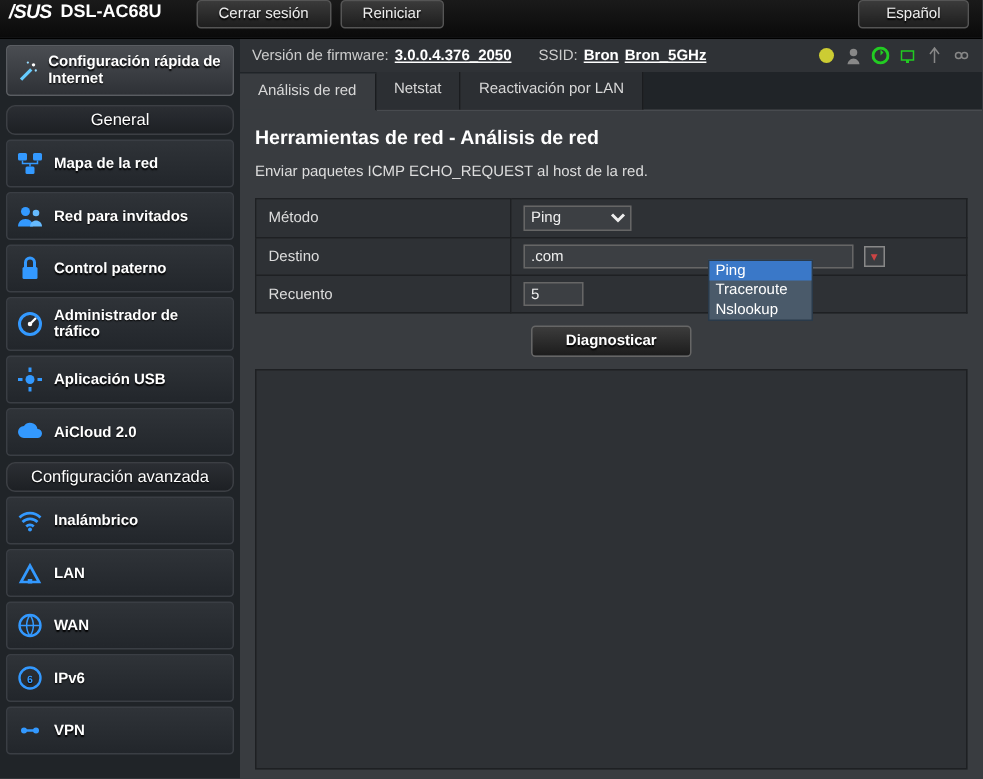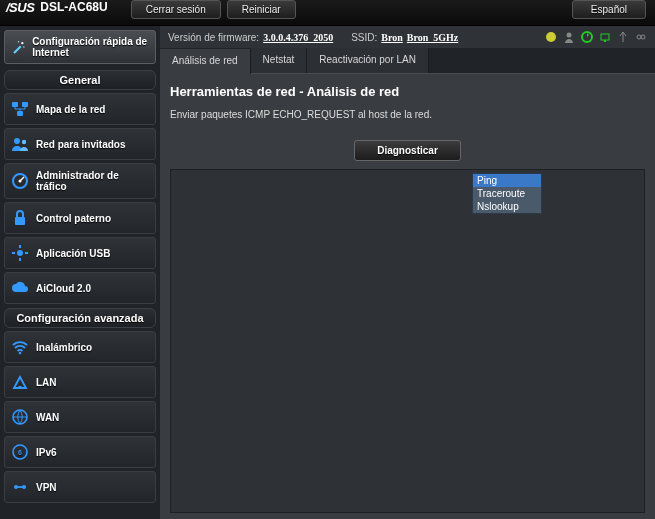--- a/index.html
+++ b/index.html
@@ -30,37 +30,37 @@
   background: linear-gradient(#4a4d52,#2e3136);
   border: 1px solid #5a5d62; border-radius: 3px;
   padding: 5px 6px; display: flex; align-items: center; gap: 6px;
   margin-bottom: 6px; cursor: pointer;
 }
 .qis .wand { width: 20px; height: 20px; }
 .qis-text { font-size: 10px; font-weight: bold; line-height: 1.1; text-shadow: 0 1px 1px #000; }
 .section-header {
   background: linear-gradient(#2b2e33,#1d2024);
   border: 1px solid #3c3f44; border-radius: 6px;
-  text-align: center; padding: 3px 0; font-size: 11px; font-weight: bold;
+  text-align: center; padding: 3px 0; font-size: 11px; font-weight: normal;
   margin: 4px 0 3px 0; text-shadow: 0 1px 1px #000;
 }
 .nav-item {
   background: linear-gradient(#2f3338,#22262b);
   border: 1px solid #3a3e44; border-radius: 3px;
   padding: 6px 6px; display: flex; align-items: center; gap: 7px;
   margin-bottom: 3px; cursor: pointer; font-size: 10px; font-weight: bold;
   text-shadow: 0 1px 1px #000;
 }
 .nav-item .icon { width: 18px; height: 18px; flex-shrink: 0; }
 .content { flex: 1; display: flex; flex-direction: column; overflow: hidden; }
 .infoline {
   height: 22px; display: flex; align-items: center; padding: 0 8px;
   font-size: 10px; gap: 4px; background: #2f3236;
 }
-.infoline a { color: #fff; text-decoration: underline; font-weight: bold; font-family: Liberation Serif, serif; }
+.infoline a { color: #fff; text-decoration: underline; font-weight: bold; }
 .infoline .lbl { color: #ccc; text-align: right; }
 .info-spacer { flex: 1; }
 .status-icons { display: flex; gap: 6px; align-items: center; }
 .tabs { height: 26px; display: flex; background: #202428; border-bottom: 1px solid #484b4f; }
 .tab {
   padding: 6px 12px 0 12px; font-size: 10px; color: #d8d8d8; cursor: pointer;
   background: #2c2f33; border-right: 1px solid #1a1c1f;
 }
 .tab.active { background: #393c40; border-bottom: 1px solid #393c40; position: relative; top: 1px; }
 .panel { flex: 1; padding: 10px 10px 6px 10px; overflow: hidden; display: flex; flex-direction: column; }
@@ -138,32 +138,32 @@
       <svg class="icon" viewBox="0 0 18 18">
           <circle cx="6" cy="6" r="3" fill="#39f"></circle>
           <path d="M1 16c0-3 2-5 5-5s5 2 5 5" fill="#39f"></path>
           <circle cx="13" cy="7" r="2.2" fill="#6bf"></circle>
           <path d="M9 16c0-2.5 2-4 4-4s4 1.5 4 4" fill="#6bf"></path>
         </svg>
       <span>Red para invitados</span>
     </div>
     <div class="nav-item">
       <svg class="icon" viewBox="0 0 18 18">
+          <rect x="4" y="8" width="10" height="8" rx="1" fill="#39f"></rect>
+          <path d="M6 8V5a3 3 0 016 0v3" fill="none" stroke="#39f" stroke-width="2"></path>
+        </svg>
+      <span>Control paterno</span>
+    </div>
+    <div class="nav-item">
+      <svg class="icon" viewBox="0 0 18 18">
           <circle cx="9" cy="9" r="7" fill="none" stroke="#39f" stroke-width="2"></circle>
           <path d="M9 9 L13 5" stroke="#fff" stroke-width="1.5"></path>
           <circle cx="9" cy="9" r="1.5" fill="#fff"></circle>
         </svg>
       <span>Administrador de tráfico</span>
-    </div>
-    <div class="nav-item">
-      <svg class="icon" viewBox="0 0 18 18">
-          <rect x="4" y="8" width="10" height="8" rx="1" fill="#39f"></rect>
-          <path d="M6 8V5a3 3 0 016 0v3" fill="none" stroke="#39f" stroke-width="2"></path>
-        </svg>
-      <span>Control paterno</span>
     </div>
     <div class="nav-item">
       <svg class="icon" viewBox="0 0 18 18">
           <circle cx="9" cy="9" r="3" fill="#39f"></circle>
           <g fill="#39f">
             <rect x="8" y="1" width="2" height="3"></rect>
             <rect x="8" y="14" width="2" height="3"></rect>
             <rect x="1" y="8" width="3" height="2"></rect>
             <rect x="14" y="8" width="3" height="2"></rect>
           </g>
@@ -254,20 +254,43 @@
     <div class="tabs">
       <div class="tab active">Análisis de red</div>
       <div class="tab">Netstat</div>
       <div class="tab">Reactivación por LAN</div>
     </div>
 
     <div class="panel">
       <div class="panel-title">Herramientas de red - Análisis de red</div>
       <div class="panel-desc">Enviar paquetes ICMP ECHO_REQUEST al host de la red.</div>
 
+      <table class="form-table">
+        <tbody>
+            <tr>
+          <td class="lbl">Método</td>
+          <td>
+            <select class="sel">
+              <option>Ping</option>
+            </select>
+          </td>
+        </tr>
+        <tr>
+          <td class="lbl">Destino</td>
+          <td>
+            <input class="txt" value=".com" style="">
+            <span class="star">▾</span>
+          </td>
+        </tr>
+        <tr>
+          <td class="lbl">Recuento</td>
+          <td><input class="txt count" value="5" style=""></td>
+        </tr>
+      </tbody>
+        </table>
 
       <div class="diag-btn-row">
         <button class="diag-btn">Diagnosticar</button>
       </div>
 
       <div class="output"></div>
     </div>
   </div>
 </div>
 

